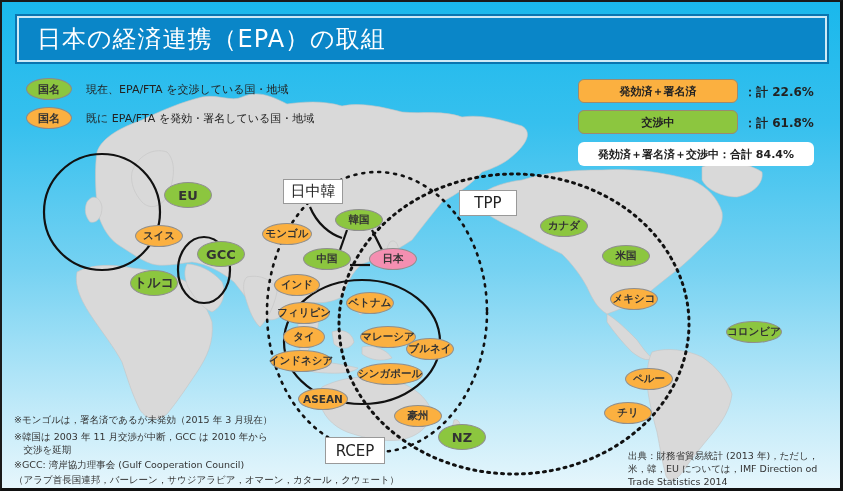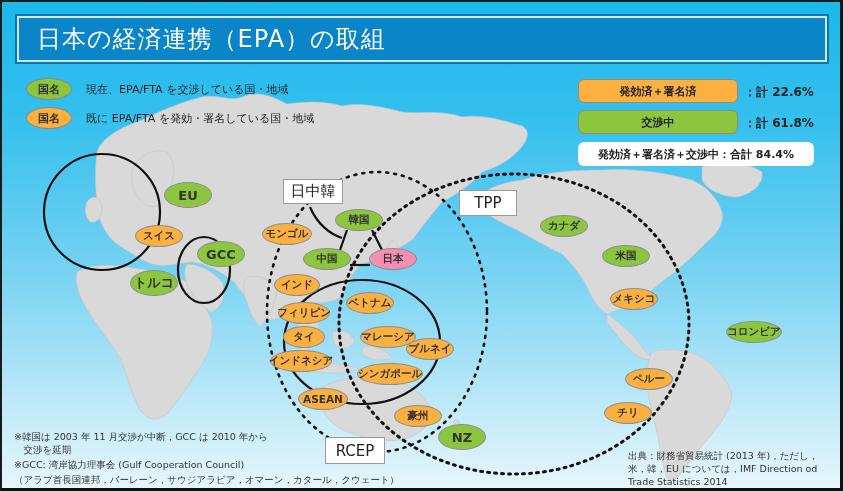--- a/index.html
+++ b/index.html
@@ -132,20 +132,21 @@
   <div class="pill orange" style="left:355px; top:361px; width:66px;">シンガポール</div>
   <div class="pill orange" style="left:392px; top:403px; width:48px;">豪州</div>
   <div class="pill green big" style="left:436px; top:422px; width:48px;">NZ</div>
   <div class="pill green" style="left:538px; top:213px; width:48px;">カナダ</div>
   <div class="pill green" style="left:600px; top:243px; width:48px;">米国</div>
   <div class="pill orange" style="left:608px; top:286px; width:48px;">メキシコ</div>
   <div class="pill green" style="left:724px; top:319px; width:56px;">コロンビア</div>
   <div class="pill orange" style="left:623px; top:366px; width:48px;">ペルー</div>
   <div class="pill orange" style="left:602px; top:400px; width:48px;">チリ</div>
 
+  <div class="note" style="top:412px;">※モンゴルは，署名済であるが未発効（2015 年 3 月現在）</div>
   <div class="note" style="top:429px;">※韓国は 2003 年 11 月交渉が中断，GCC は 2010 年から</div>
   <div class="note" style="top:442px;">　交渉を延期</div>
   <div class="note" style="top:472px;">（アラブ首長国連邦，バーレーン，サウジアラビア，オマーン，カタール，クウェート）</div>
   <div class="note" style="top:457px;">※GCC: 湾岸協力理事会 (Gulf Cooperation Council)</div>
 
   <div class="source" style="top:448px;">出典：財務省貿易統計 (2013 年)，ただし，</div>
   <div class="source" style="top:461px;">米，韓，EU については，IMF Direction od</div>
   <div class="source" style="top:474px;">Trade Statistics 2014</div>
 
 </div>

